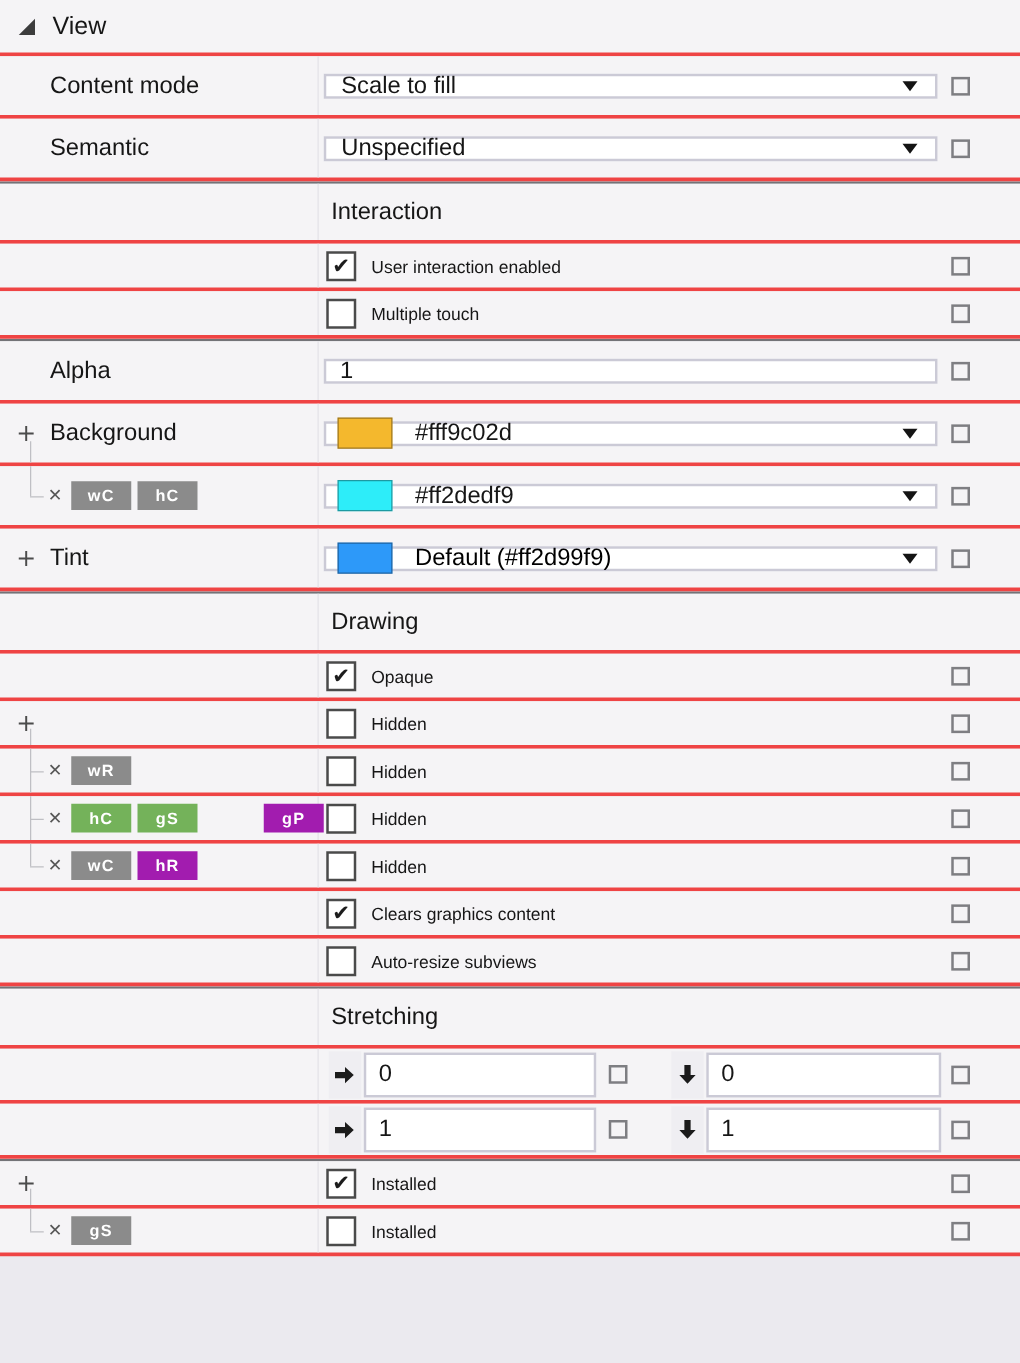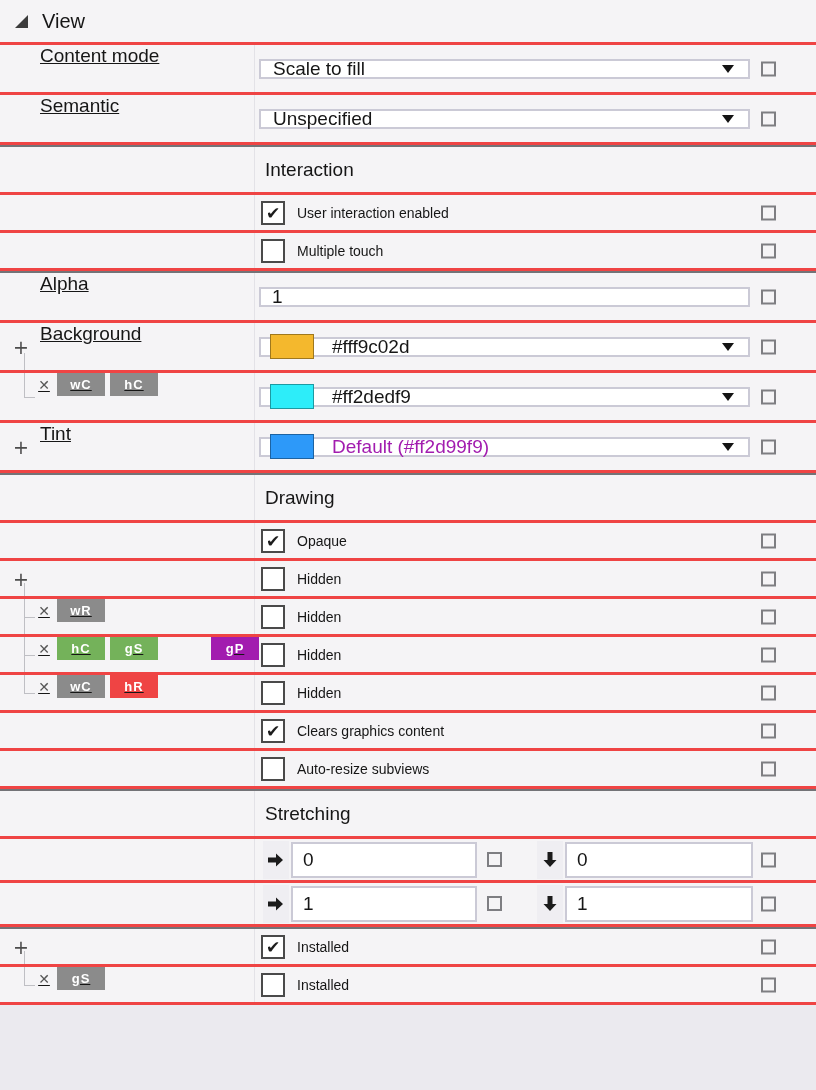--- a/index.html
+++ b/index.html
@@ -19,21 +19,21 @@
     position:relative;
   }
   .h45{height:45px}.h50{height:50px}.h48{height:48px}.h38{height:38px}.h44{height:44px}
   .divider{height:2px;background:#737377;}
   
   .lcol{
     width:255px;flex:0 0 255px;
     border-right:1px solid #e3e2e7;
     box-sizing:border-box;
     position:relative;
-    display:flex;align-items:flex-start;text-decoration:underline;
+    display:flex;align-items:center;
   }
   .lbl{font-size:19px;padding-left:40px;white-space:nowrap;}
   .plus{
     position:absolute;left:13px;top:50%;transform:translateY(-50%);
     width:16px;text-align:center;font-size:19px;color:#4c4c4c;cursor:default;
     font-family:"DejaVu Sans", sans-serif;
   }
   .remove{
     width:16px;text-align:center;font-size:14px;color:#565656;
     font-family:"DejaVu Sans", sans-serif;flex:0 0 16px;
@@ -62,21 +62,21 @@
   .ccol.cbrow{padding-left:6px;}
   .sechead{font-size:19px;font-weight:normal;padding-left:6px;}
   .dd,.field{
     flex:1;height:20px;background:#fff;
     border:2px solid #cbcad6;box-sizing:border-box;
     display:flex;align-items:center;position:relative;
     font-size:19px;
   }
   .ddtext{padding-left:12px;}
   .dd.color .ddtext{padding-left:18px;}
-  .placeholder{color:#a21caf;}
+  .placeholder{color:#000000;}
   .ddarrow{
     position:absolute;right:14px;top:50%;transform:translateY(-50%);
     width:0;height:0;
     border-left:6px solid transparent;border-right:6px solid transparent;
     border-top:8px solid #141414;
   }
   .swatch{
     width:44px;height:25px;margin-left:9px;
     border:1px solid rgba(0,0,0,.35);box-sizing:border-box;flex:0 0 44px;
   }
@@ -308,21 +308,21 @@
     </div>
   </div>
 
   <div class="row h38">
     <div class="lcol">
       <span class="tline tv-top"></span>
       <span class="tline th"></span>
       <div class="subwrap">
         <span class="remove">✕</span>
         <span class="badge" style="background-color: rgb(139, 139, 139);">wC</span>
-        <span class="badge" style="background-color: #ef4444;">hR</span>
+        <span class="badge" style="background-color: #a21caf;">hR</span>
       </div>
     </div>
     <div class="ccol cbrow">
       <span class="cb"></span>
       <span class="cblbl">Hidden</span>
       <span class="well"></span>
     </div>
   </div>
 
   <div class="row h38">

